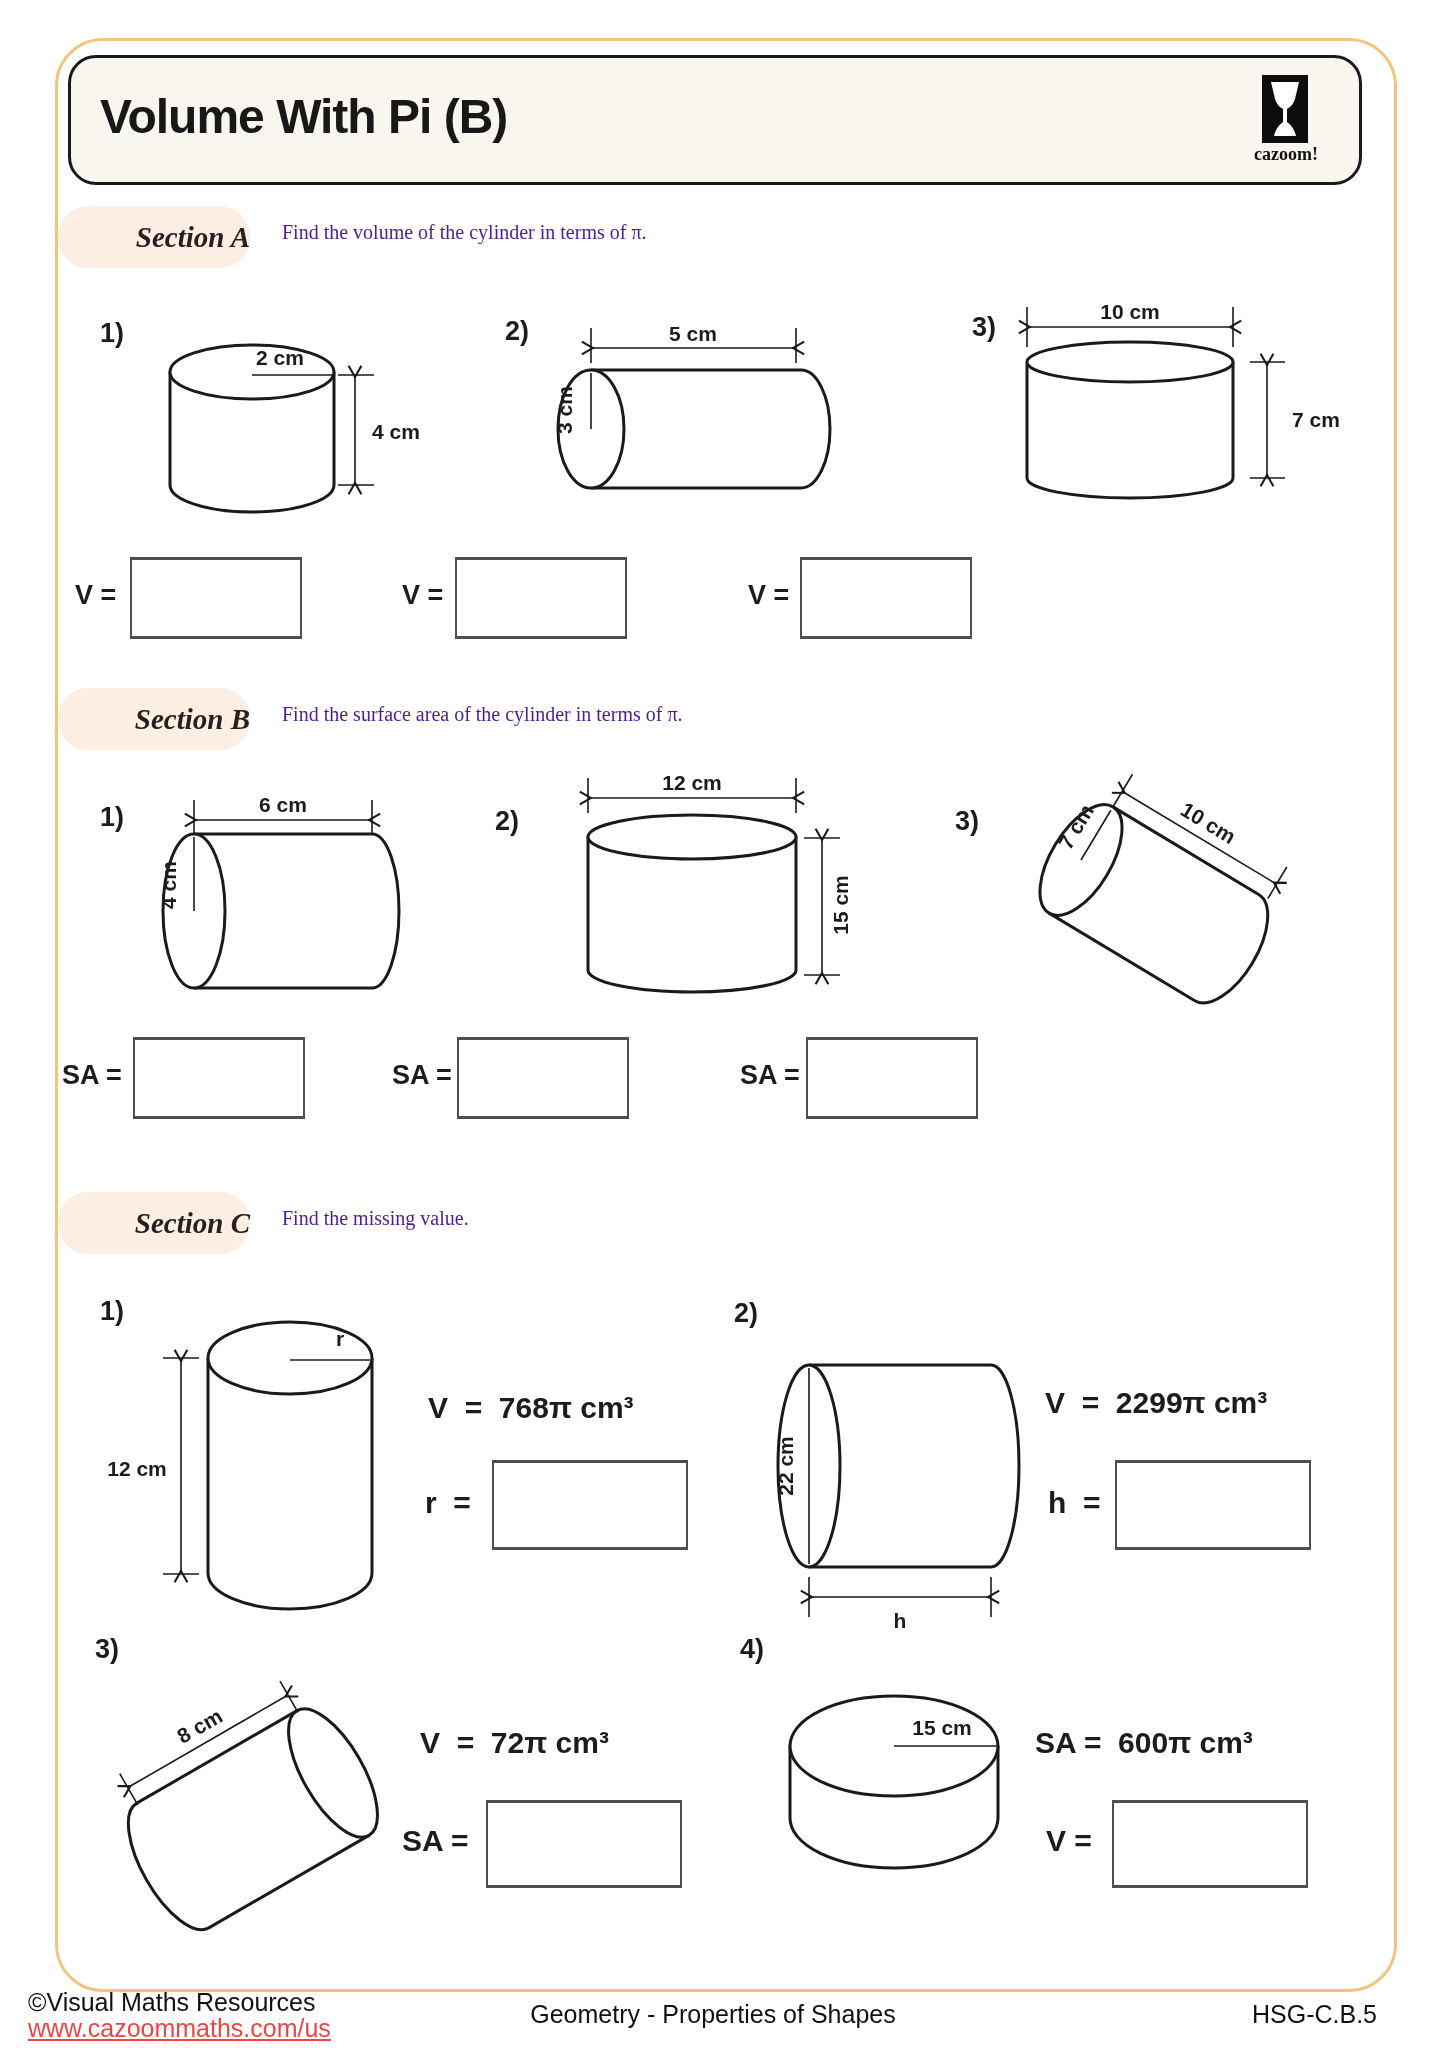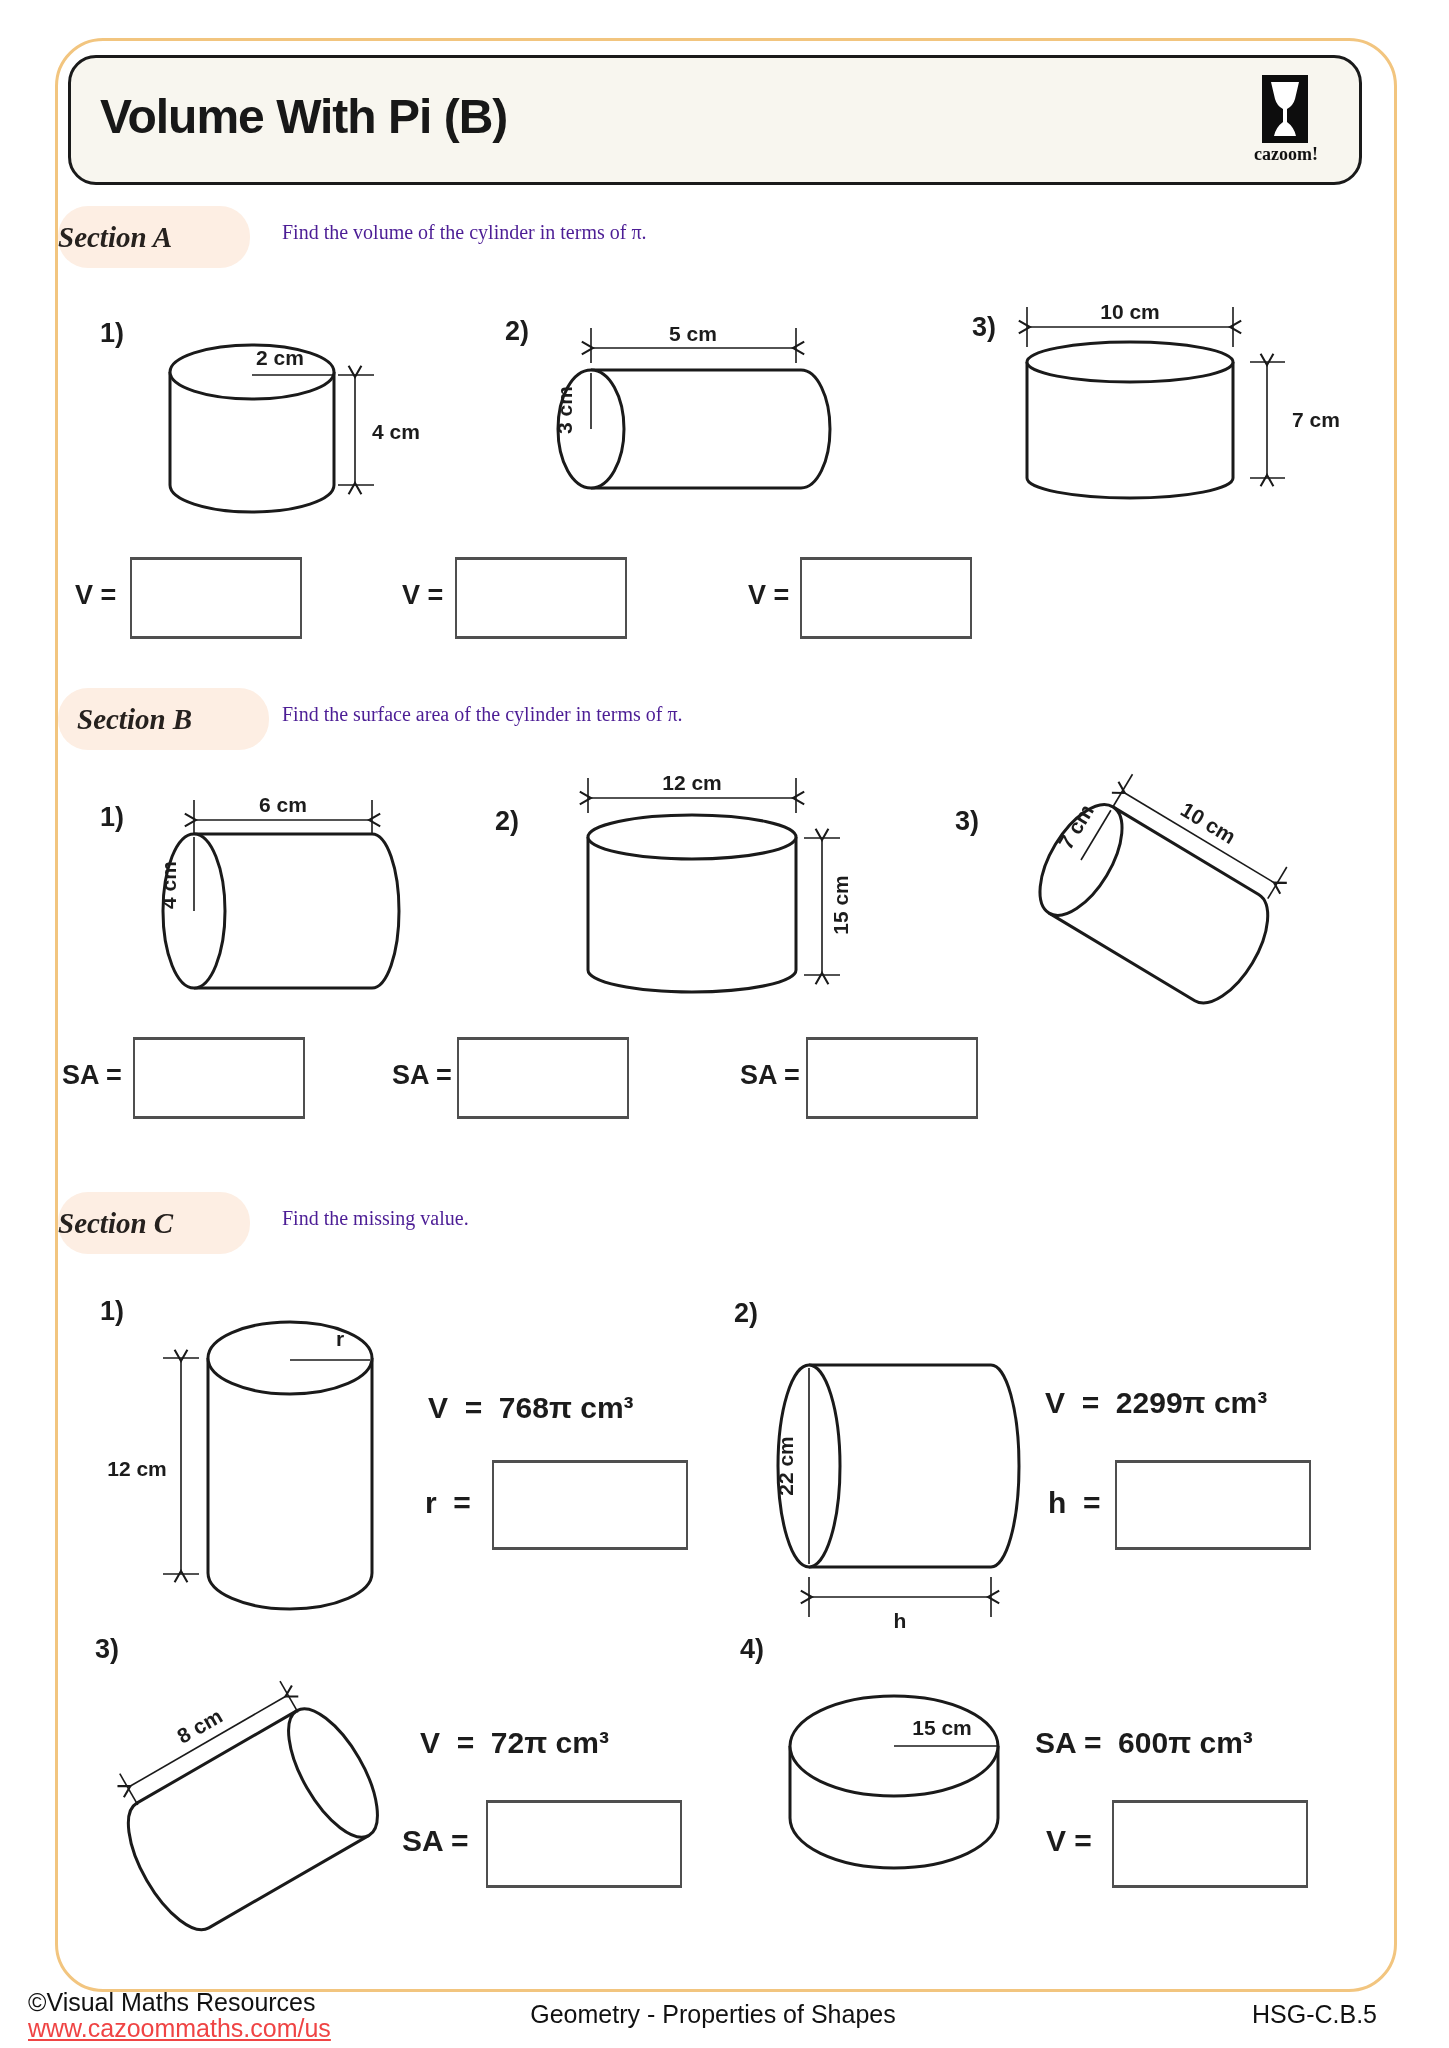--- a/index.html
+++ b/index.html
@@ -7,21 +7,21 @@
         font-family:"Liberation Sans","DejaVu Sans",sans-serif;color:#1c1c1c;}
   .abs{position:absolute;}
   #frame{left:55px;top:38px;width:1336px;height:1948px;border:3px solid #f2c57f;border-radius:48px;}
   #header-box{left:68px;top:55px;width:1288px;height:124px;border:3px solid #1a1a1a;border-radius:28px;
         background:#f8f6ef;}
   #page-title{left:100px;top:55px;height:124px;line-height:124px;font-size:48px;font-weight:bold;
         letter-spacing:-1px;color:#181818;}
   #logo-box{left:1262px;top:75px;width:46px;height:68px;background:#0d0d0d;}
   #logo-text{left:1228px;top:144px;width:116px;text-align:center;font-family:"Liberation Serif","DejaVu Serif",serif;
         font-weight:bold;font-size:18px;color:#111;}
-  .pill{width:192px;height:62px;background:#fdeee3;border-radius:30px;display:flex;align-items:center;justify-content:flex-start;}
+  .pill{width:192px;height:62px;background:#fdeee3;border-radius:30px;display:flex;align-items:center;justify-content:flex-end;}
   .pill span{font-family:"Liberation Serif","DejaVu Serif",serif;font-style:italic;font-weight:bold;font-size:29px;color:#26211e;}
   .instruction{font-family:"Liberation Serif","DejaVu Serif",serif;font-size:20px;color:#4c1d95;}
   .pnum{font-size:27px;font-weight:bold;}
   .ans-label{font-size:27px;font-weight:bold;white-space:pre;}
   .ans-box{background:#fff;border:2px solid #4f4f4f;border-top-width:3px;border-bottom-width:3px;}
   .eq{font-size:30px;font-weight:bold;white-space:pre;}
   .find-label{font-size:30px;font-weight:bold;white-space:pre;}
   svg{position:absolute;overflow:visible;}
   .shape{fill:#fff;stroke:#1a1a1a;stroke-width:3;stroke-linejoin:round;}
   .thin{stroke:#1a1a1a;stroke-width:1.6;fill:none;}
@@ -101,21 +101,21 @@
     <text class="dlab" x="287" y="127">7 cm</text>
   </svg>
 
   <div class="abs ans-label" style="left:75px;top:580px;">V =</div>
   <div class="abs ans-box" style="left:130px;top:557px;width:168px;height:76px;"></div>
   <div class="abs ans-label" style="left:402px;top:580px;">V =</div>
   <div class="abs ans-box" style="left:455px;top:557px;width:168px;height:76px;"></div>
   <div class="abs ans-label" style="left:748px;top:580px;">V =</div>
   <div class="abs ans-box" style="left:800px;top:557px;width:168px;height:76px;"></div>
 
-  <div class="abs pill" style="left:58px;top:688px;padding-left:19px;">
+  <div class="abs pill" style="left:58px;top:688px;">
     <span>Section B</span>
   </div>
   <div class="abs instruction" style="left:282px;top:703px;">Find the surface area of the cylinder in terms of π.</div>
 
   <div class="abs pnum" style="left:100px;top:802px;">1)</div>
   <div class="abs pnum" style="left:495px;top:806px;">2)</div>
   <div class="abs pnum" style="left:955px;top:806px;">3)</div>
 
   <svg style="left:110px;top:785px;" width="330" height="230" viewBox="0 0 330 230">
     <path class="shape" d="M84,49 L262,49 A27,77 0 0 1 262,203 L84,203"></path>

